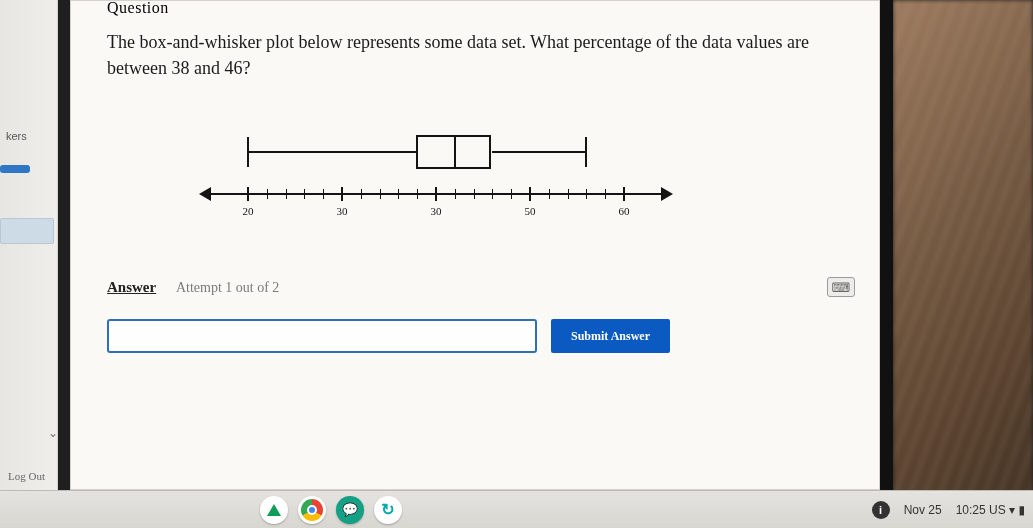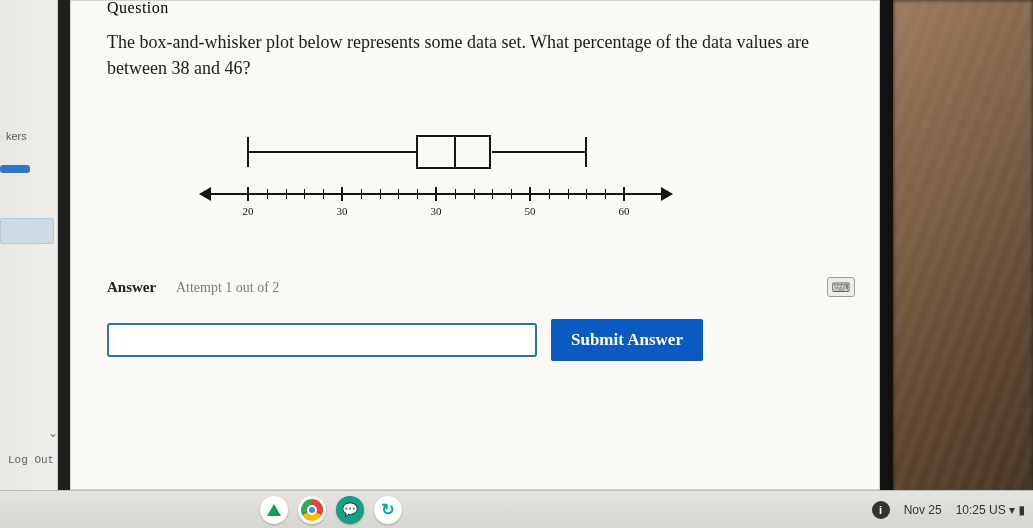--- a/index.html
+++ b/index.html
@@ -11,21 +11,21 @@
   
   .left-rail {
     position: absolute; left: 0; top: 0; width: 58px; height: 490px;
     background: linear-gradient(to right, #e8e6e2, #f0eeea);
     border-right: 1px solid #d5d2cd;
   }
   .left-rail .lbl { position:absolute; top:130px; left:6px; font-size:11px; color:#555; font-family: Arial, sans-serif;}
   .left-rail .bar1 { position:absolute; top:165px; left:0; width:30px; height:8px; background:#2f77c4; border-radius:3px; }
   .left-rail .bar2 { position:absolute; top:218px; left:0; width:54px; height:26px; background:#cddbe7; border:1px solid #b9c8d5; border-radius:2px;}
   .left-rail .chev { position:absolute; bottom:50px; left:48px; font-size:12px; color:#777; font-family: Arial,sans-serif;}
-  .logout { position:absolute; bottom:24px; left:8px; font-size:11px; color:#666; font-family: Liberation Mono, monospace;}
+  .logout { position:absolute; bottom:8px; left:8px; font-size:11px; color:#666; font-family: Liberation Serif, serif;}
 
   
   .card {
     position:absolute; left:70px; top:0; width:810px; height:490px;
     background:#fbf9f6; border:1px solid #d4d1cc;
     padding: 0;
   }
   .qhdr { position:absolute; top:-2px; left:36px; font-size:16px; color:#000000; font-family: Liberation Serif, serif; letter-spacing:0.5px;}
 
   .prompt {
@@ -49,34 +49,34 @@
   .whisker-line { position:absolute; top:22px; height:2px; background:#141414; }
   .cap { position:absolute; top:8px; width:2px; height:30px; background:#141414; }
   .box { position:absolute; top:6px; height:34px; border:2px solid #141414; background:transparent; }
   .median { position:absolute; top:6px; width:2px; height:34px; background:#141414; }
 
   
   .answer-row {
     position:absolute; top:278px; left:36px; right:30px;
     font-size:15px; color:#222;
   }
-  .answer-row .albl { font-weight:bold; }
+  .answer-row .albl { font-weight:bold;text-decoration:underline; }
   .answer-row .attempt { color:#7a7a7a; font-size:14px; margin-left:16px; }
   .kbd-icon { position:absolute; top:276px; right:24px; width:28px; height:20px; border:1px solid #9b9b9b; border-radius:3px; background:#eeece8; display:flex; align-items:center; justify-content:center; font-size:10px; color:#666; font-family:Arial,sans-serif; }
   .kbd-icon::before { content:"⌨"; font-size:13px; }
 
   .input-row { position:absolute; top:318px; left:36px; right:30px; display:flex; gap:14px; align-items:center; }
   .ans-input {
     flex: 0 0 430px; height:34px; border:2px solid #2f6fb9; border-radius:3px;
     background:#fff; padding:4px 8px; font-size:15px; font-family: Georgia, serif;
     outline:none;
   }
   .submit-btn {
-    height:42px; padding:0 20px; background:#0a5ac2; color:#fff; border:none;
-    font-family: Georgia, serif; font-size:17px; font-weight:bold; cursor:pointer; border-radius:2px;
+    height:34px; padding:0 20px; background:#0a5ac2; color:#fff; border:none;
+    font-family: Georgia, serif; font-size:12px; font-weight:bold; cursor:pointer; border-radius:2px;
   }
 
   .footer {
     position:absolute; bottom:12px; left:22px; font-size:11px; color:#a7a49e;
     font-family: Arial, sans-serif;
   }
   .footer a { color:#a7a49e; text-decoration:none; }
 
   
   .taskbar {

